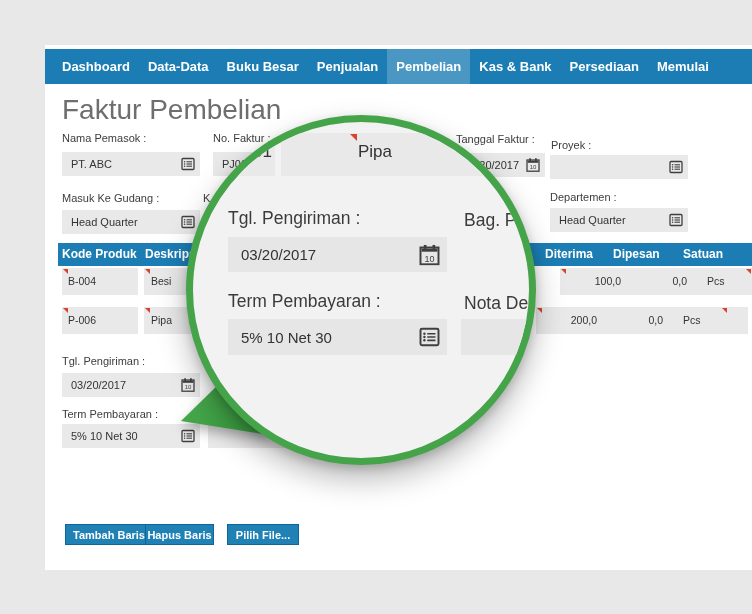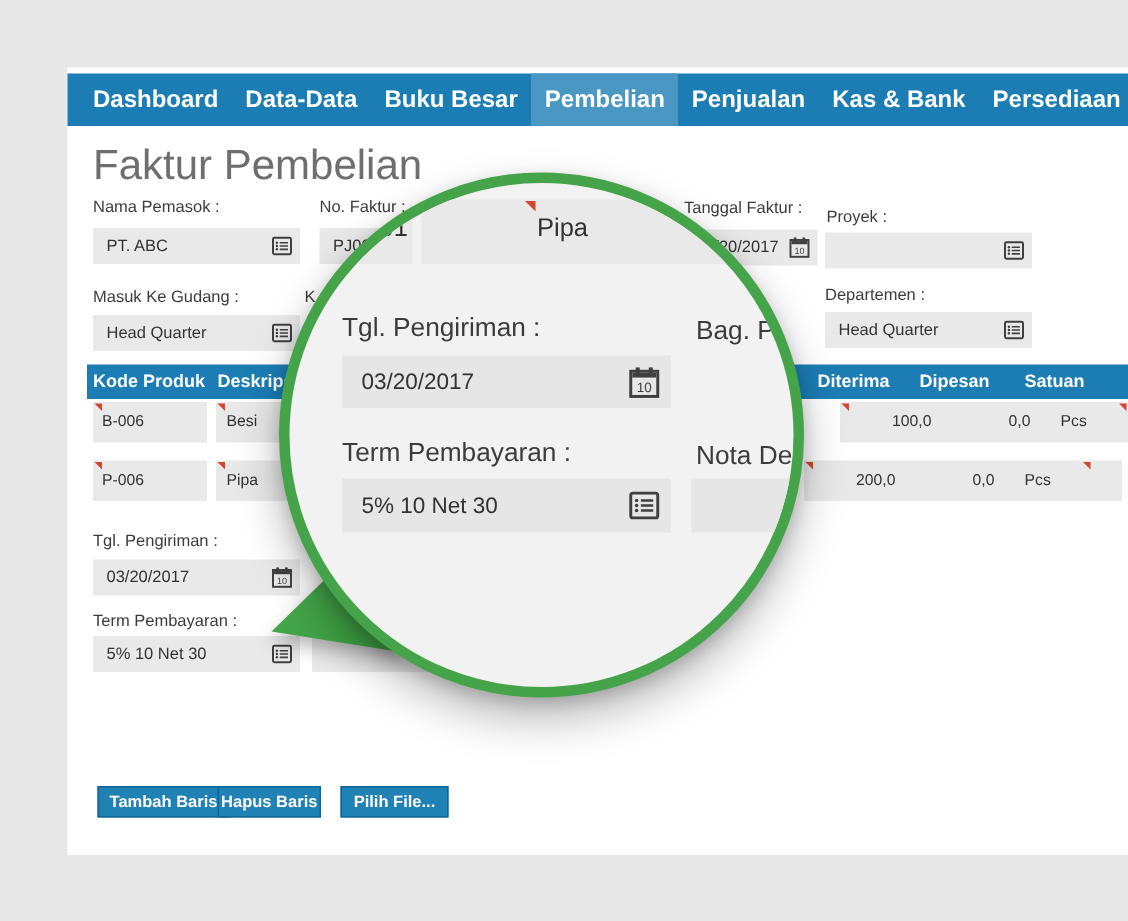--- a/index.html
+++ b/index.html
@@ -2,21 +2,21 @@
 <html><head>
 <meta charset="utf-8">
 <style>
   html,body{margin:0;padding:0;}
   body{width:752px;height:614px;position:relative;overflow:hidden;
        background:#e8e8e8;font-family:"Liberation Sans",sans-serif;}
   .card{position:absolute;left:45px;top:45px;right:0;height:525px;background:#ffffff;}
   
   .nav{position:absolute;left:45px;top:49px;right:0;height:35px;background:#1b7db4;
        display:flex;align-items:stretch;padding-left:8px;}
-  .nav-item{padding:0 9px;line-height:35px;font-size:16px;font-weight:600;color:#fff;
+  .nav-item{padding:0 9px;line-height:35px;font-size:13px;font-weight:600;color:#fff;
        white-space:nowrap;cursor:default;}
   .nav-item.active{background:#4a97c4;}
   
   .title{position:absolute;left:62px;top:94px;font-size:28px;font-weight:300;color:#6e6e6e;}
   .lbl{position:absolute;font-size:11px;color:#3c3c3c;white-space:nowrap;}
   .field{position:absolute;background:#e9e9e9;height:24px;box-sizing:border-box;
          display:flex;align-items:center;padding-left:9px;font-size:11px;color:#333;}
   .ficon{position:absolute;right:5px;top:50%;transform:translateY(-50%);width:14px;height:14px;}
   .ficon svg{display:block;width:100%;height:100%;}
   
@@ -45,22 +45,22 @@
 </style>
 </head>
 <body>
 
 <div class="card"></div>
 
 <div class="nav">
   <div class="nav-item">Dashboard</div>
   <div class="nav-item">Data-Data</div>
   <div class="nav-item">Buku Besar</div>
+  <div class="nav-item">Penjualan</div>
   <div class="nav-item active">Pembelian</div>
-  <div class="nav-item">Penjualan</div>
   <div class="nav-item">Kas &amp; Bank</div>
   <div class="nav-item">Persediaan</div>
   <div class="nav-item">Memulai</div>
 </div>
 
 <div class="title">Faktur Pembelian</div>
 
 <div class="lbl" style="left:62px;top:132px">Nama Pemasok :</div>
 <div class="field" style="left:62px;top:152px;width:138px">
   <span>PT. ABC</span>
@@ -150,21 +150,21 @@
   <div class="hcell" style="left:4px">Kode Produk</div>
   <div class="hcell" style="left:87px">Deskripsi</div>
   <div class="hcell" style="left:487px">Diterima</div>
   <div class="hcell" style="left:555px">Dipesan</div>
   <div class="hcell" style="left:625px">Satuan</div>
 </div>
 
 <div>
   <div class="cell" style="left:62px;top:268px;width:76px;padding-left:6px">
     <span class="mark" style="left:1px"></span>
-    <span>B-006</span>
+    <span>B-004</span>
   </div>
   <div class="cell" style="left:144px;top:268px;width:86px;padding-left:7px">
     <span class="mark" style="left:1px"></span>
     <span>Besi</span>
   </div>
   <div class="cell" style="left:236px;top:268px;width:294px"></div>
   <div class="cell" style="left:560px;top:268px;width:228px">
     <span class="mark" style="left:1px"></span>
     <span class="mark" style="left:186px"></span>
     <span class="cval" style="left:0;width:61px;text-align:right">100,0</span>

